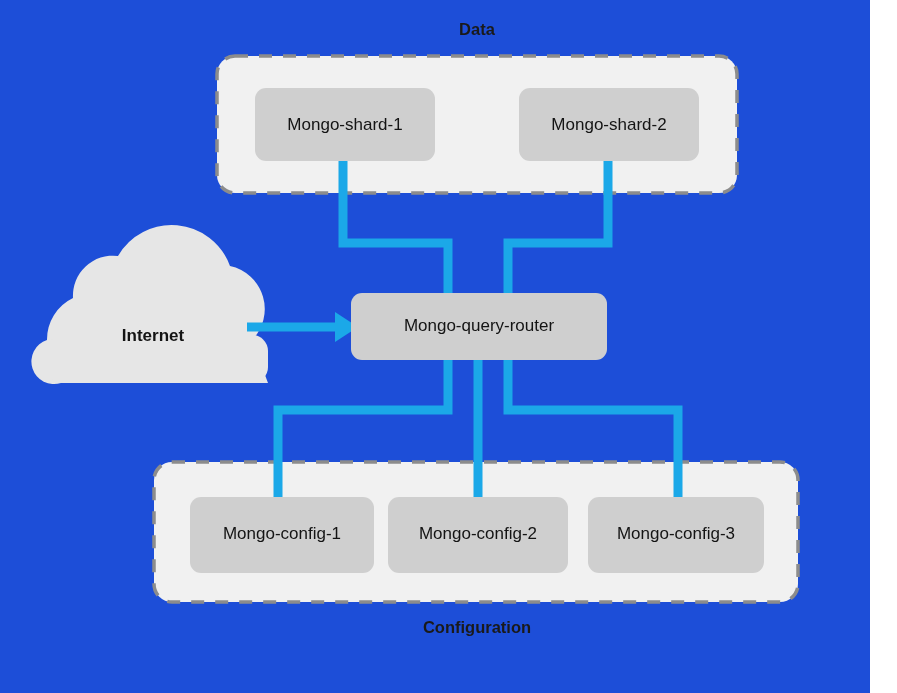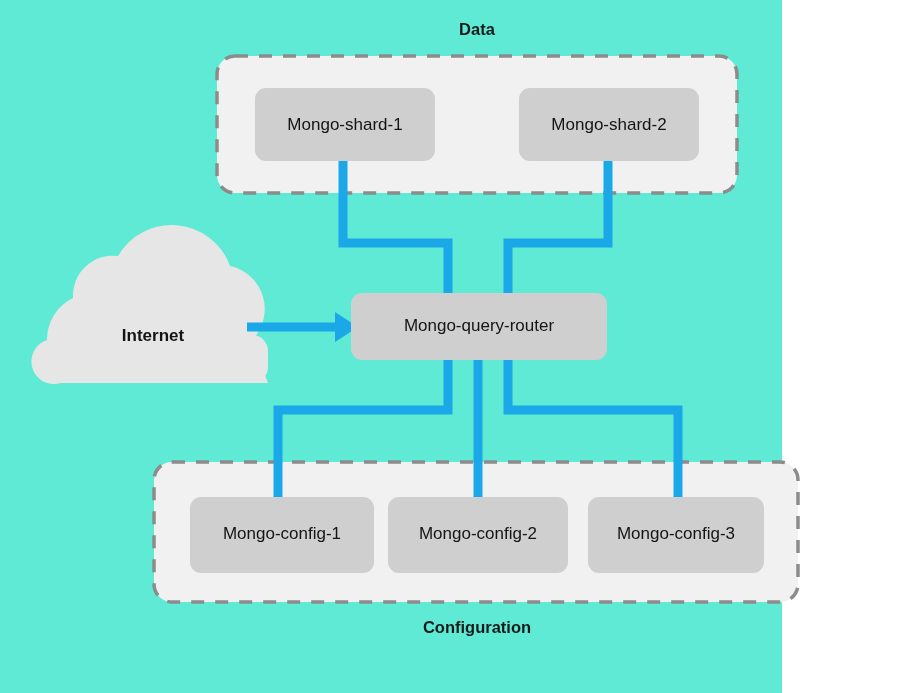--- a/index.html
+++ b/index.html
@@ -8,23 +8,23 @@
     background: #ffffff;
   }
   body {
     width: 897px;
     height: 693px;
     font-family: "Liberation Sans", sans-serif;
     overflow: hidden;
   }
   #diagram-root {
     position: relative;
-    width: 782px;
+    width: 870px;
     height: 693px;
-    background: #5eead4;
+    background: #1d4ed8;
   }
   svg.canvas {
     position: absolute;
     top: 0;
     left: 0;
     width: 897px;
     height: 693px;
   }
   .group-label {
     font-family: "Liberation Sans", sans-serif;

